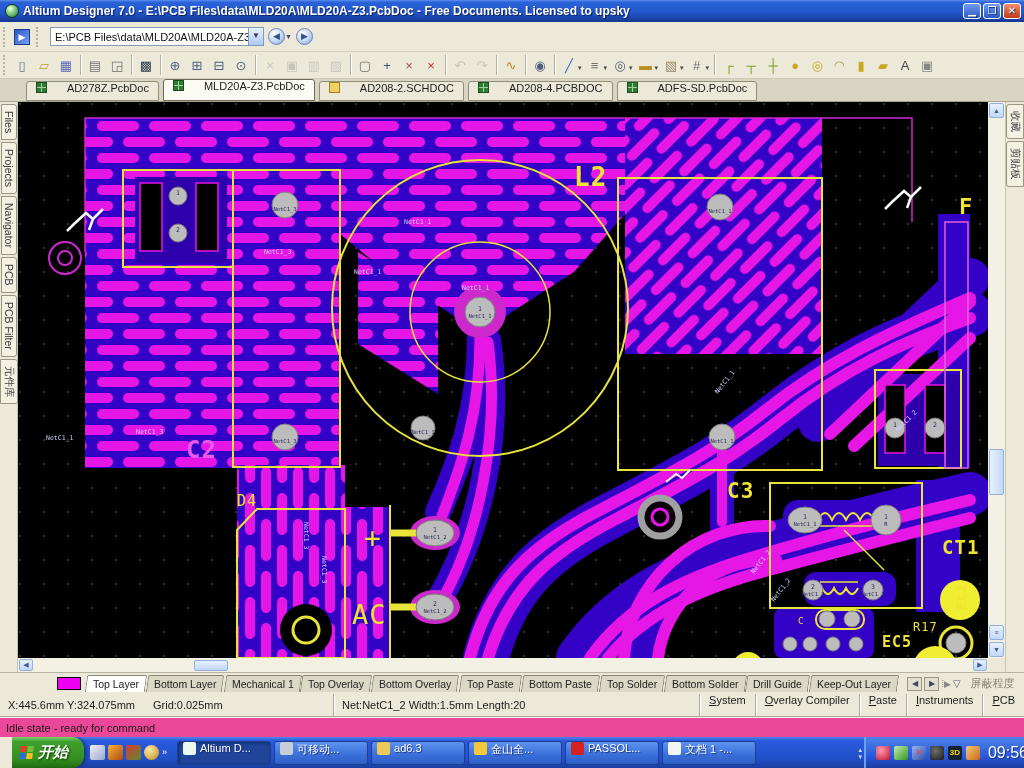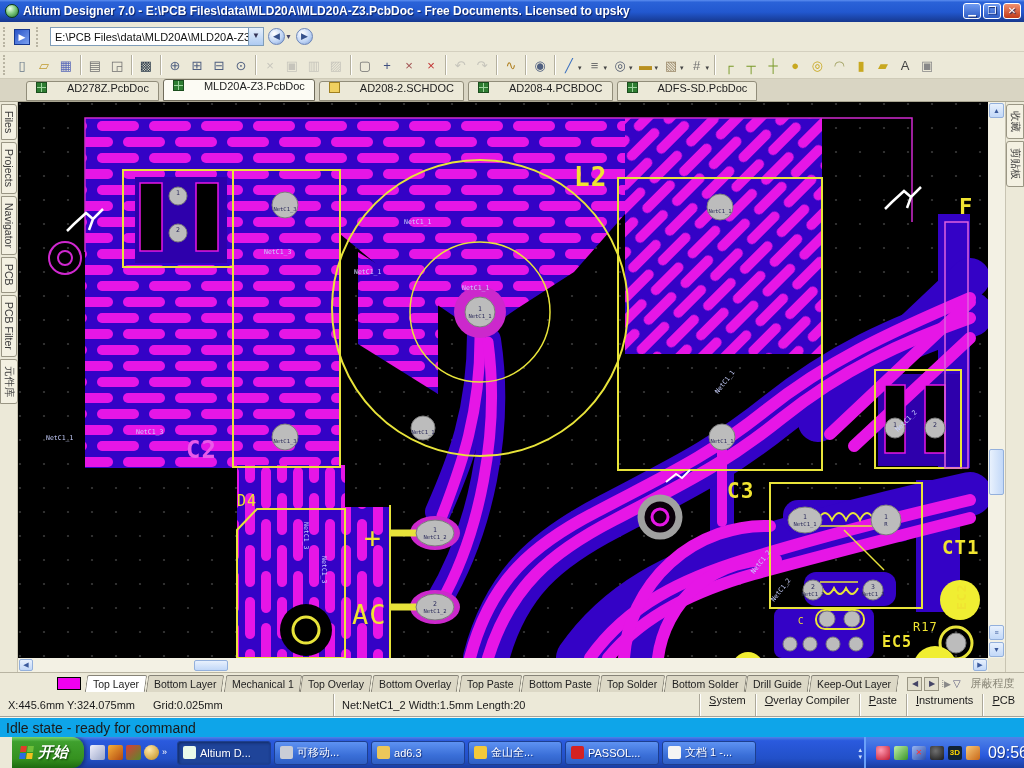--- a/index.html
+++ b/index.html
@@ -87,36 +87,36 @@
 .lmask{font-size:11px;color:#8a8778;padding:2px 8px;white-space:nowrap}
 
 
 .statusbar{position:absolute;left:0;top:694px;width:1024px;height:22px;background:#ece9d8;display:flex;align-items:stretch;font-size:11px;color:#1a1a1a;overflow:hidden}
 .sseg{display:flex;align-items:center;padding:0 8px;border-right:1px solid #aca899;box-shadow:1px 0 0 #fff;white-space:nowrap;overflow:hidden}
 .sseg .gap{display:inline-block;width:18px}
 .spanels{margin-left:auto;display:flex;align-items:stretch}
 .spanel{display:flex;padding:0 9px;border-left:1px solid #aca899;box-shadow:inset 1px 0 0 #fff;white-space:nowrap}
 .spanel b{font-weight:normal;text-decoration:none}
 .spanel b::first-letter{text-decoration:underline}
-.idlebar{position:absolute;left:0;top:716px;width:1024px;height:21px;background:#0ea5e9;border-top:2px groove #f8f6ea;
- display:flex;align-items:center;padding:0 6px;font-size:14px;color:#1a1a1a}
+.idlebar{position:absolute;left:0;top:716px;width:1024px;height:21px;background:#ec4899;border-top:2px groove #f8f6ea;
+ display:flex;align-items:center;padding:0 6px;font-size:11px;color:#1a1a1a}
 
 
 .taskbar{position:absolute;left:12px;top:737px;width:1024px;height:31px;
  background:linear-gradient(180deg,#4f83e8 0%,#2a5ade 12%,#2250c8 70%,#1a3da0 100%);display:flex;align-items:center;overflow:hidden}
 .startbtn{height:31px;padding:0 16px 0 8px;display:flex;align-items:center;gap:5px;flex:0 0 auto;
  background:linear-gradient(180deg,#7bd36c 0%,#3fa02e 15%,#35911f 70%,#1e6b10 100%);
  border-radius:0 12px 12px 0;box-shadow:2px 0 4px rgba(0,0,0,.4);color:#fff;font-size:15px;font-weight:bold;font-style:italic;text-shadow:1px 1px 2px #0c3a06}
 .flag{display:grid;grid-template-columns:6px 6px;grid-template-rows:6px 6px;gap:1px;transform:skewX(-8deg)}
 .flag i{display:block}
 .qlaunch{display:flex;align-items:center;gap:3px;padding:0 6px;flex:0 0 auto}
 .qicon{width:15px;height:15px;border-radius:2px}
 .qmore{color:#fff;font-size:9px;align-self:flex-start;margin-top:2px}
 .tasks{display:flex;align-items:center;gap:3px;padding:0 4px;flex:1;overflow:hidden}
-.taskbtn{display:flex;align-items:center;gap:4px;width:94px;height:24px;padding:0 5px;flex:0 0 auto;
+.taskbtn{display:flex;gap:4px;width:94px;height:24px;padding:0 5px;flex:0 0 auto;
  background:linear-gradient(180deg,#5e92f2,#3a6fd8 60%,#2f5fc4);border:1px solid #1e3f8f;border-radius:3px;
  color:#fff;font-size:11px;white-space:nowrap;overflow:hidden;text-shadow:1px 1px 1px #15307a}
 .taskbtn.active{background:#1f4499;box-shadow:inset 1px 1px 3px #102a66}
 .ticonsq{width:13px;height:13px;border-radius:2px;flex:0 0 auto}
 .bandarrows{color:#cfe0ff;font-size:7px;line-height:7px;text-align:center;flex:0 0 auto;margin:0 2px}
 .tray{display:flex;align-items:center;gap:4px;height:31px;padding:0 8px 0 10px;flex:0 0 auto;
  background:linear-gradient(180deg,#4f83e8,#2a5ade 60%,#1a3da0);border-left:2px solid #6aa0f8;color:#fff}
 .trayicon{width:14px;height:14px;border-radius:2px;font-size:8px;font-weight:bold;display:flex;align-items:center;justify-content:center}
 .clock{font-size:16px;margin-left:4px;text-shadow:1px 1px 1px #15307a}
 svg text{font-family:"DejaVu Sans Mono","Liberation Mono",monospace}

